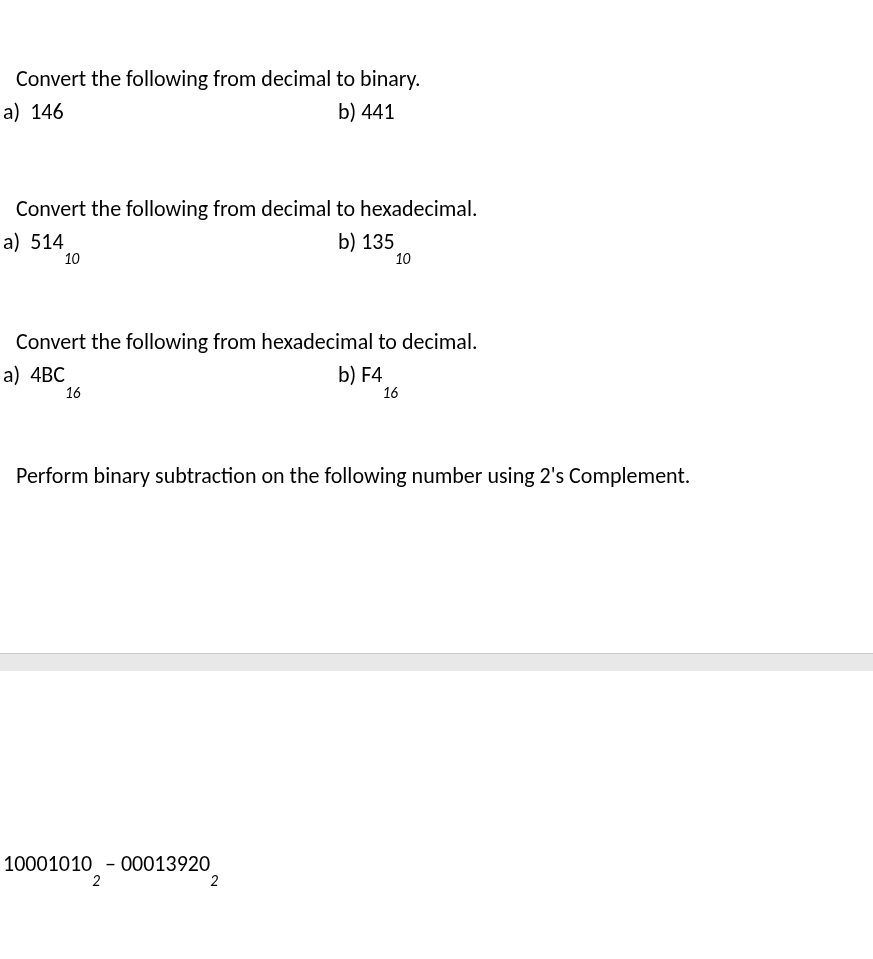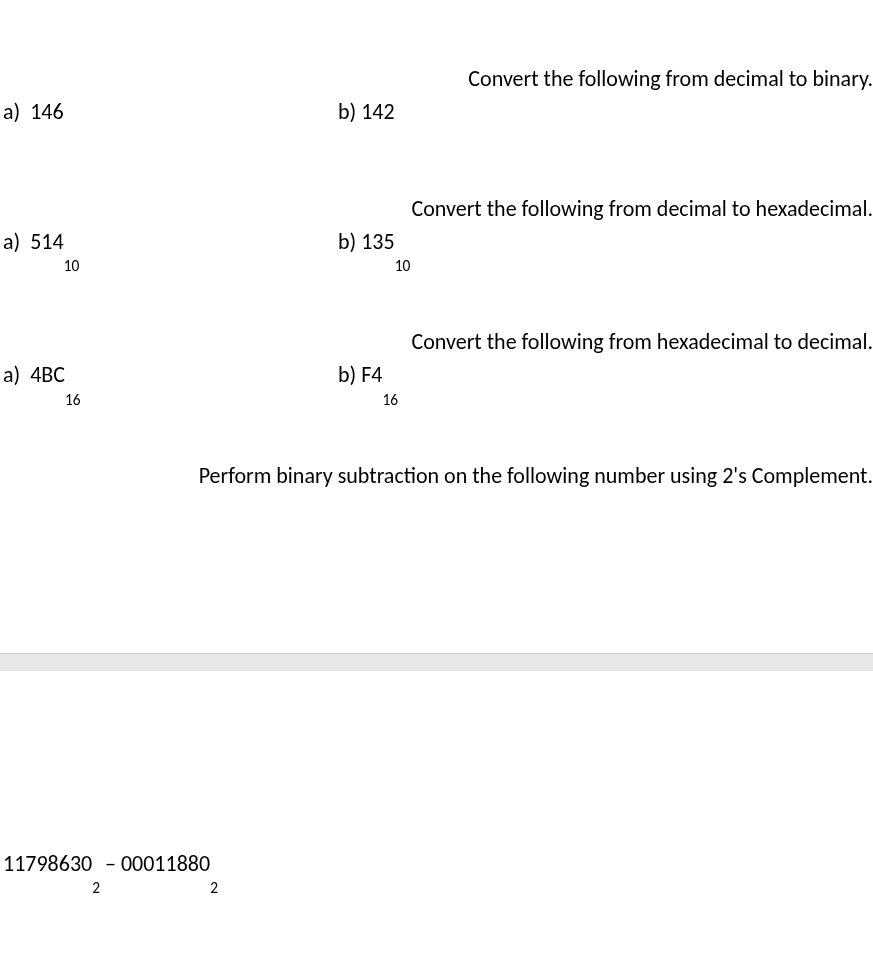--- a/index.html
+++ b/index.html
@@ -23,37 +23,37 @@
       margin-bottom: 70px;
     }
     .question-block.q1 {
       margin-top: 65px;
     }
     .question-block.q4 {
       margin-bottom: 2px;
     }
     .prompt {
       margin-bottom: 6px;
-      padding-left: 1px;
-      text-align: right;
+      padding-left: 16px;
     }
     .options {
       display: flex;
       padding-left: 3px;
     }
     .opt-a {
       width: 335px;
     }
     .opt-b {
     }
     .sub {
       font-size: 0.7em;
       vertical-align: sub;
       position: relative;
-      top: 17px;
+      top: 10px;
+      font-style: italic;
     }
     .divider {
       position: absolute;
       top: 653px;
       left: 0;
       right: 0;
       height: 18px;
       background: #e8e8e8;
       border-top: 1px solid #cccccc;
     }
@@ -68,21 +68,21 @@
 
 <div class="content">
 
   <div class="question-block q1">
     <div class="prompt">Convert the following from decimal to binary.</div>
     <div class="options">
       <div class="opt-a">
         <span>a)</span>&nbsp;&nbsp;<span>146</span>
       </div>
       <div class="opt-b">
-        <span>b)</span> <span>142</span>
+        <span>b)</span> <span>441</span>
       </div>
     </div>
   </div>
 
   <div class="question-block q2">
     <div class="prompt">Convert the following from decimal to hexadecimal.</div>
     <div class="options">
       <div class="opt-a">
         <span>a)</span>&nbsp;&nbsp;<span>514</span><span class="sub">10</span>
       </div>
@@ -106,14 +106,14 @@
 
   <div class="question-block q4">
     <div class="prompt">Perform binary subtraction on the following number using 2's Complement.</div>
   </div>
 
 </div>
 
 <div class="divider"></div>
 
 <div class="subtraction">
-  <span>11798630</span><span class="sub">2</span><span> – </span><span>00011880</span><span class="sub">2</span>
+  <span>10001010</span><span class="sub">2</span><span> – </span><span>00013920</span><span class="sub">2</span>
 </div>
 
 </body></html>

